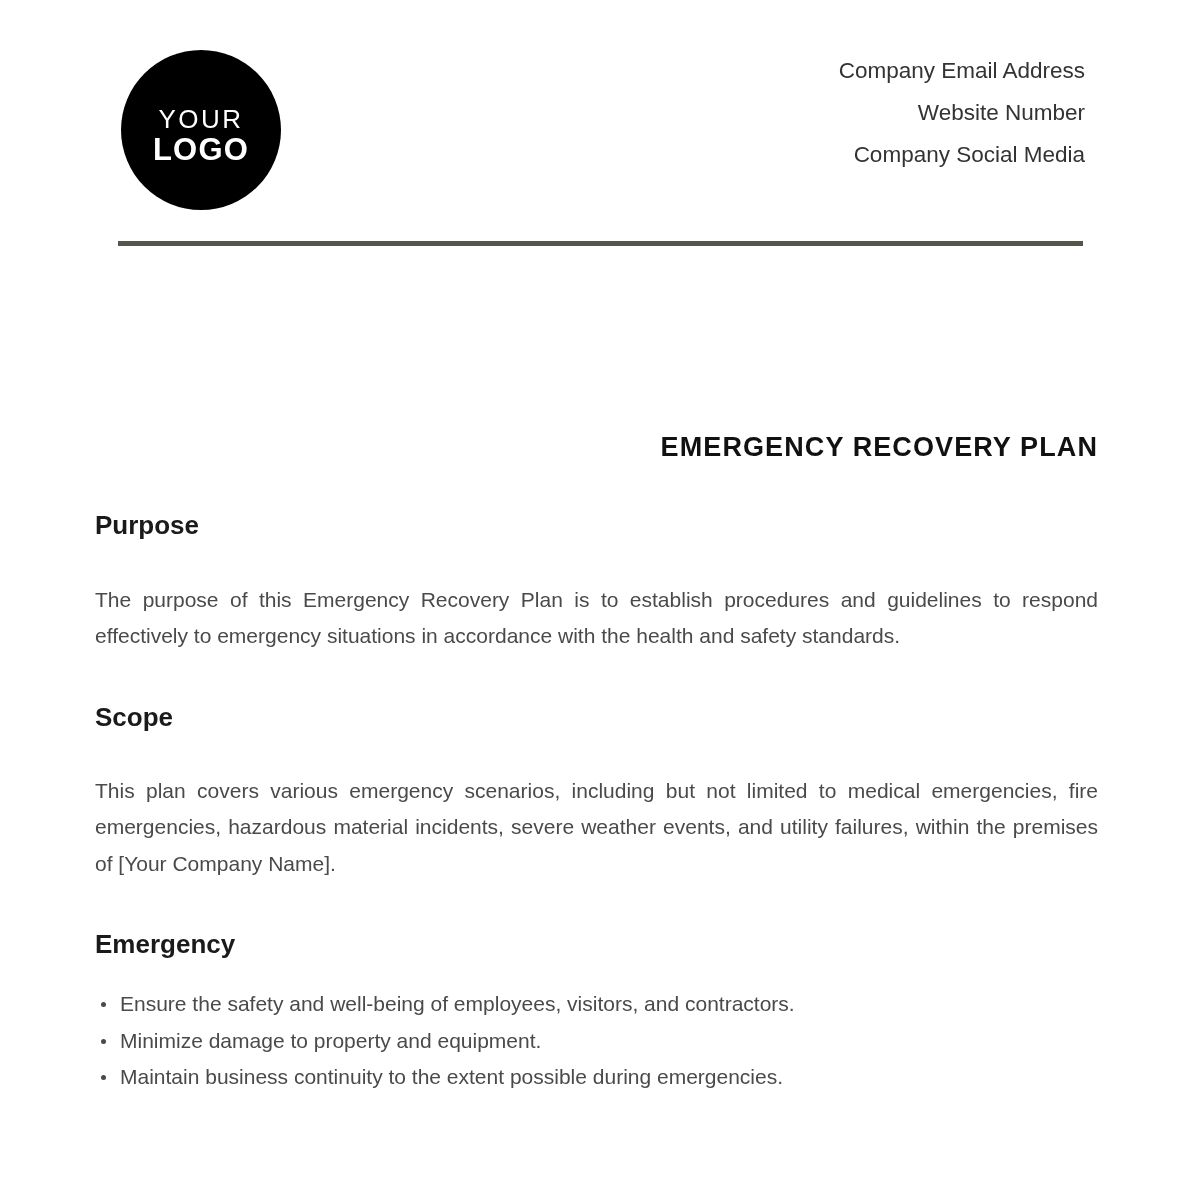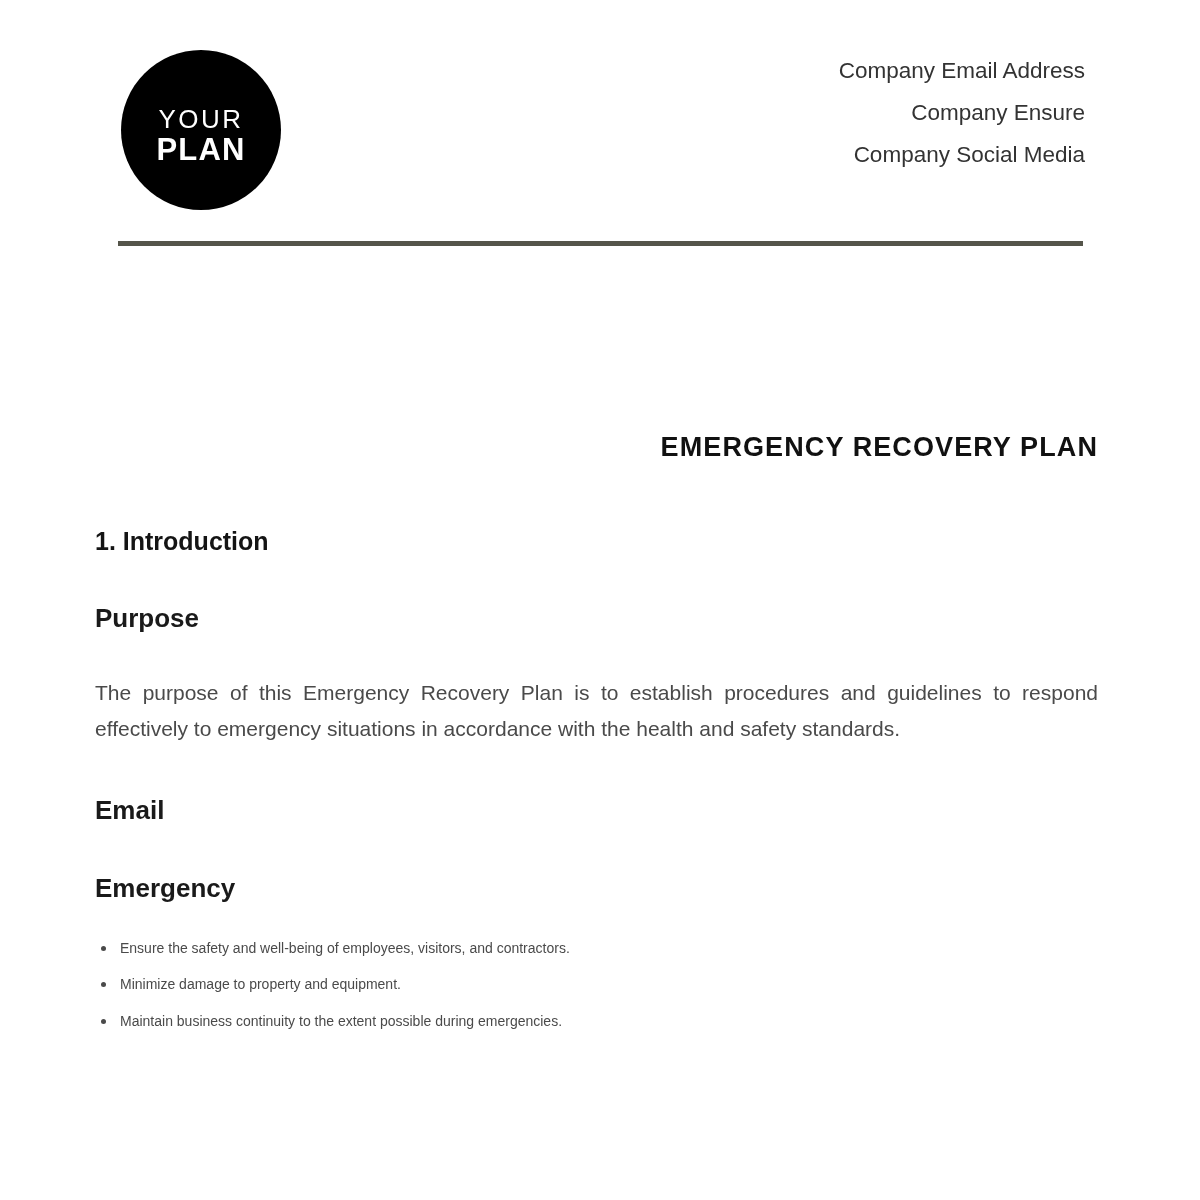--- a/index.html
+++ b/index.html
@@ -131,21 +131,21 @@
   }
 
   .bullet-list {
     margin: 20px 0 0 0;
     padding: 0;
     list-style: none;
   }
   .bullet-list li {
     position: relative;
     padding-left: 25px;
-    font-size: 14px;
+    font-size: 21px;
     line-height: 36.5px;
     color: #4a4a4a;
   }
   .bullet-list li::before {
     content: "";
     position: absolute;
     left: 6px;
     top: 16px;
     width: 5px;
     height: 5px;
@@ -155,43 +155,43 @@
 </style>
 </head>
 <body>
 
 <div class="page">
 
   <div class="header">
 
     <div class="logo-badge">
       <div class="logo-your">YOUR</div>
-      <div class="logo-logo">PLAN</div>
+      <div class="logo-logo">LOGO</div>
     </div>
 
     <div class="contact-block">
       <div class="contact-line">Company Email Address</div>
-      <div class="contact-line">Company Ensure</div>
+      <div class="contact-line">Website Number</div>
       <div class="contact-line">Company Social Media</div>
     </div>
 
     <div class="header-rule"></div>
 
   </div>
 
   <div class="content">
 
     <h1 class="doc-title">EMERGENCY RECOVERY PLAN</h1>
 
-    <h2 class="section-heading">1. Introduction</h2>
 
     <h3 class="sub-heading">Purpose</h3>
     <p class="body-text">The purpose of this Emergency Recovery Plan is to establish procedures and guidelines to respond effectively to emergency situations in accordance with the health and safety standards.</p>
 
-    <h3 class="sub-heading">Email</h3>
+    <h3 class="sub-heading">Scope</h3>
+    <p class="body-text">This plan covers various emergency scenarios, including but not limited to medical emergencies, fire emergencies, hazardous material incidents, severe weather events, and utility failures, within the premises of [Your Company Name].</p>
 
     <h3 class="sub-heading">Emergency</h3>
     <ul class="bullet-list">
       <li>Ensure the safety and well-being of employees, visitors, and contractors.</li>
       <li>Minimize damage to property and equipment.</li>
       <li>Maintain business continuity to the extent possible during emergencies.</li>
     </ul>
 
   </div>
 

